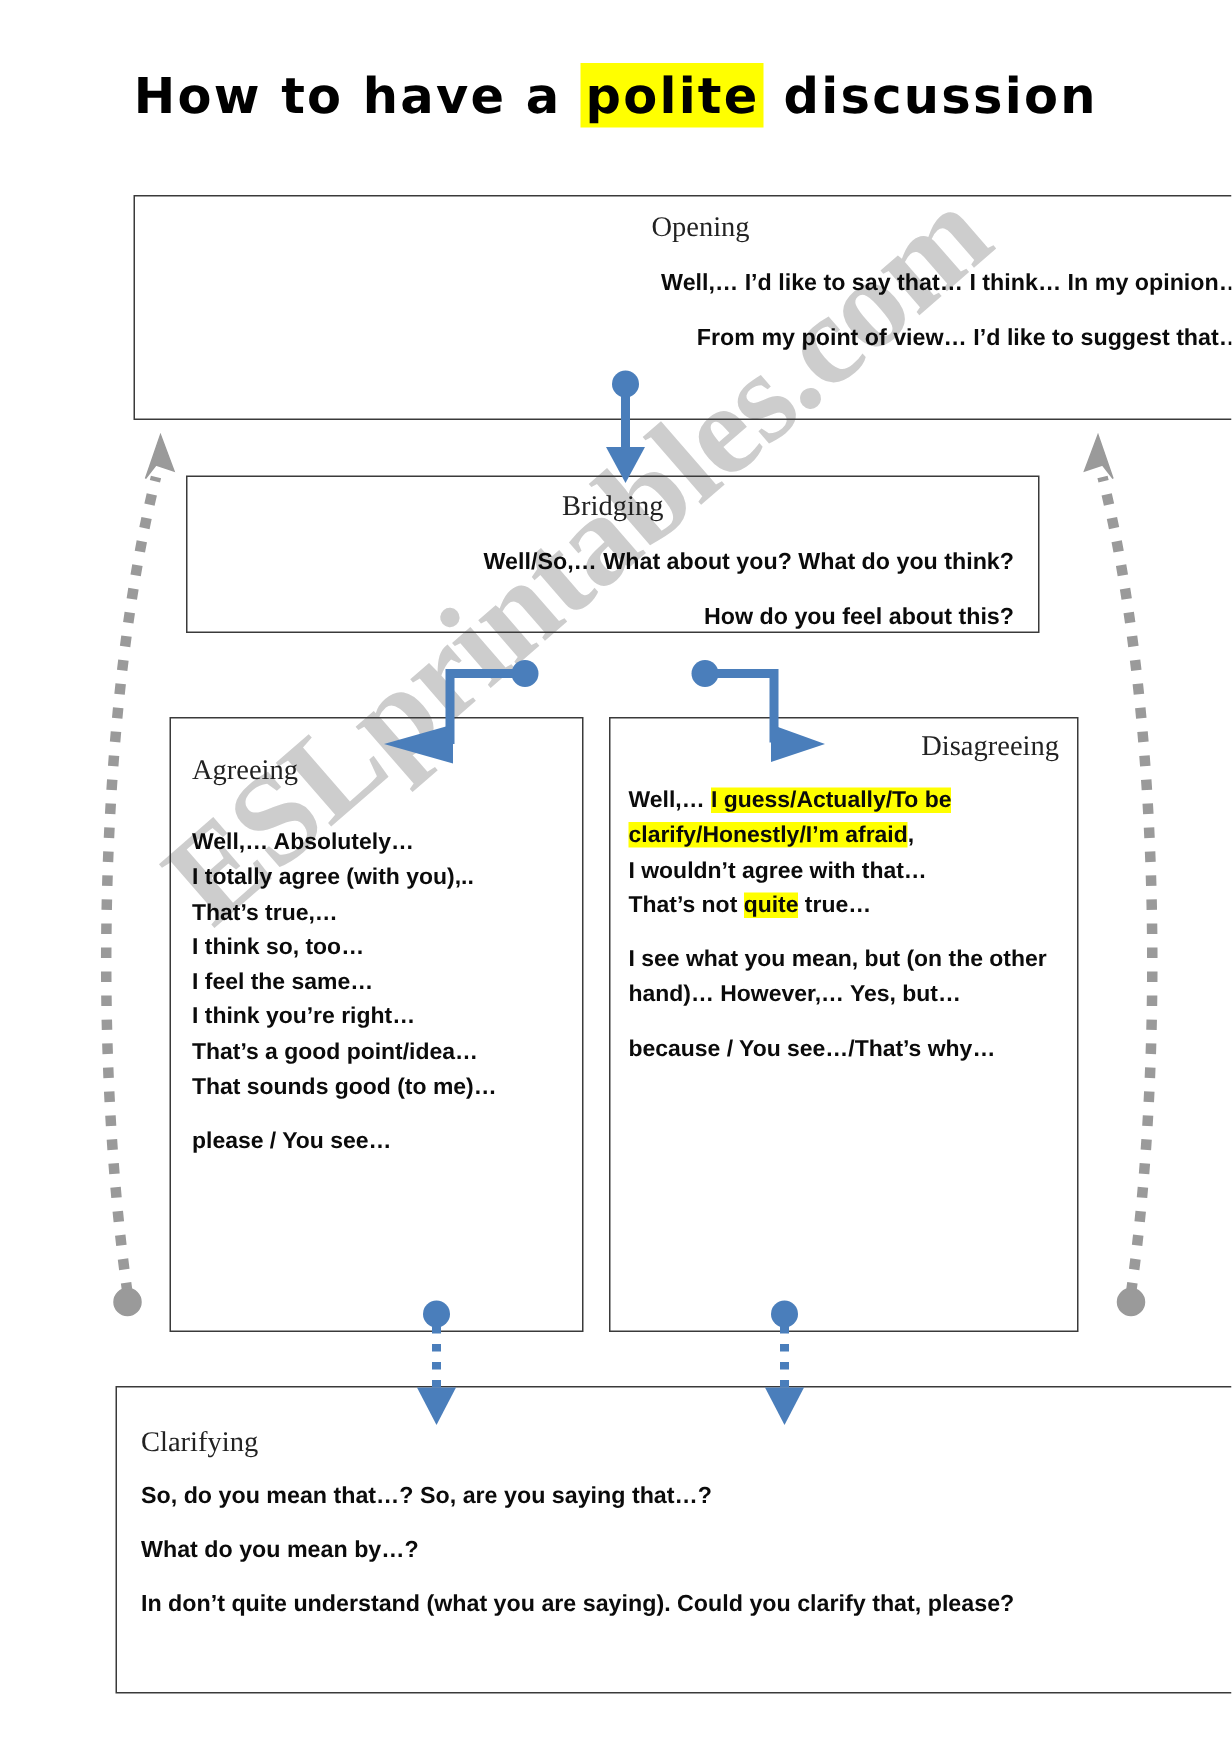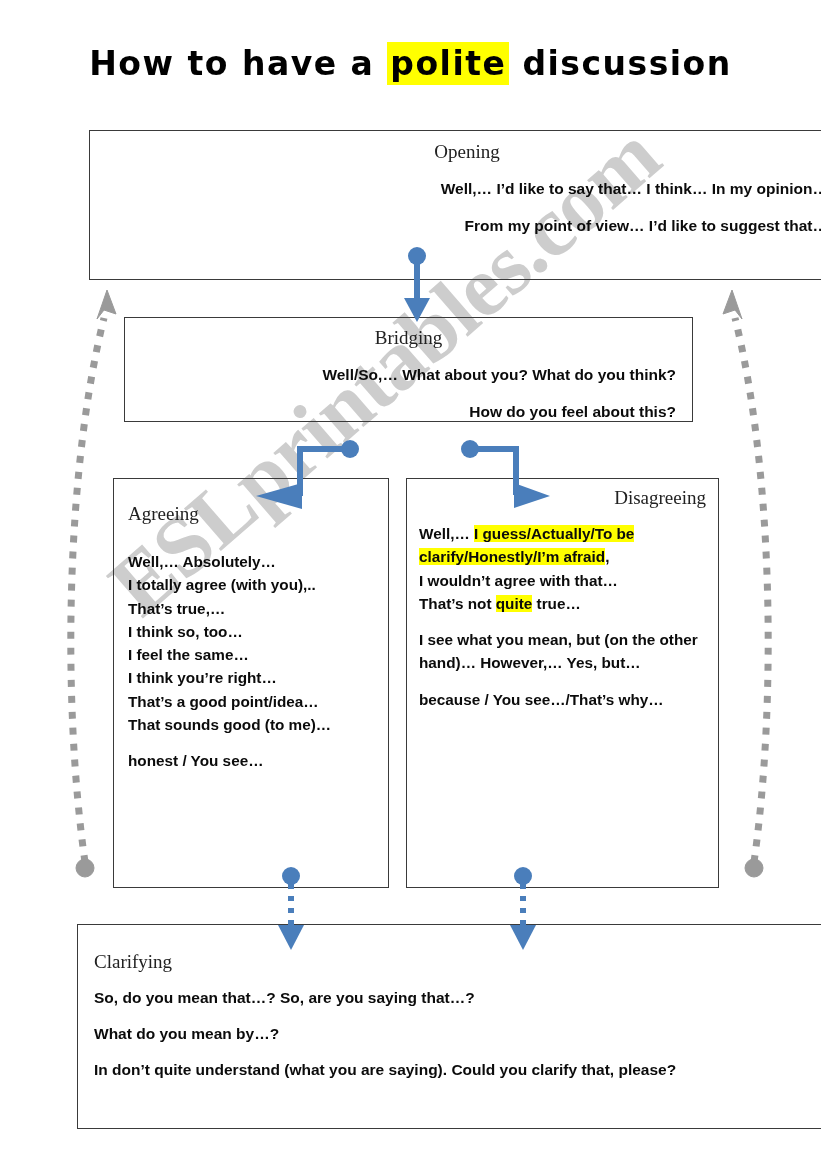--- a/index.html
+++ b/index.html
@@ -181,21 +181,21 @@
       <div class="body">
         <div class="line">Well,…   Absolutely…</div>
         <div class="line">I totally agree (with you),..</div>
         <div class="line">That’s true,…</div>
         <div class="line">I think so, too…</div>
         <div class="line">I feel the same…</div>
         <div class="line">I think you’re right…</div>
         <div class="line">That’s a good point/idea…</div>
         <div class="line">That sounds good (to me)…</div>
         <div class="spacer"></div>
-        <div class="line">honest / You see…</div>
+        <div class="line">please / You see…</div>
       </div>
     </div>
   </div>
 
   <div class="box" id="box-disagree">
     <div class="pad">
       <div class="box-title right">Disagreeing</div>
       <div class="body">
         <div class="line wrap"><span>Well,…   </span><span class="mark">I guess/Actually/To be clarify/Honestly/I’m afraid</span><span>,</span></div>
         <div class="line">I wouldn’t agree with that…</div>

